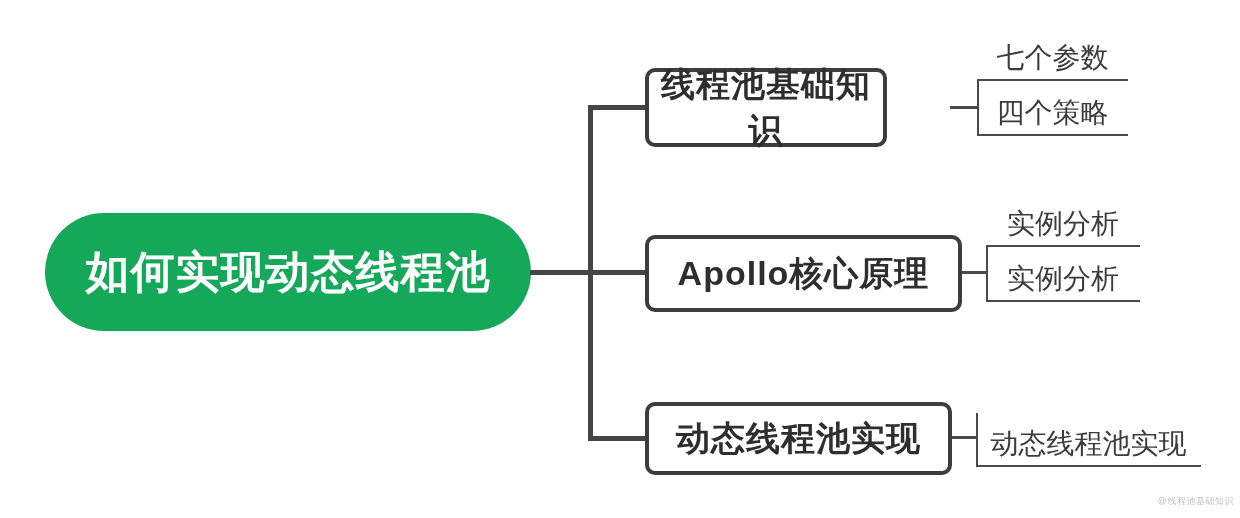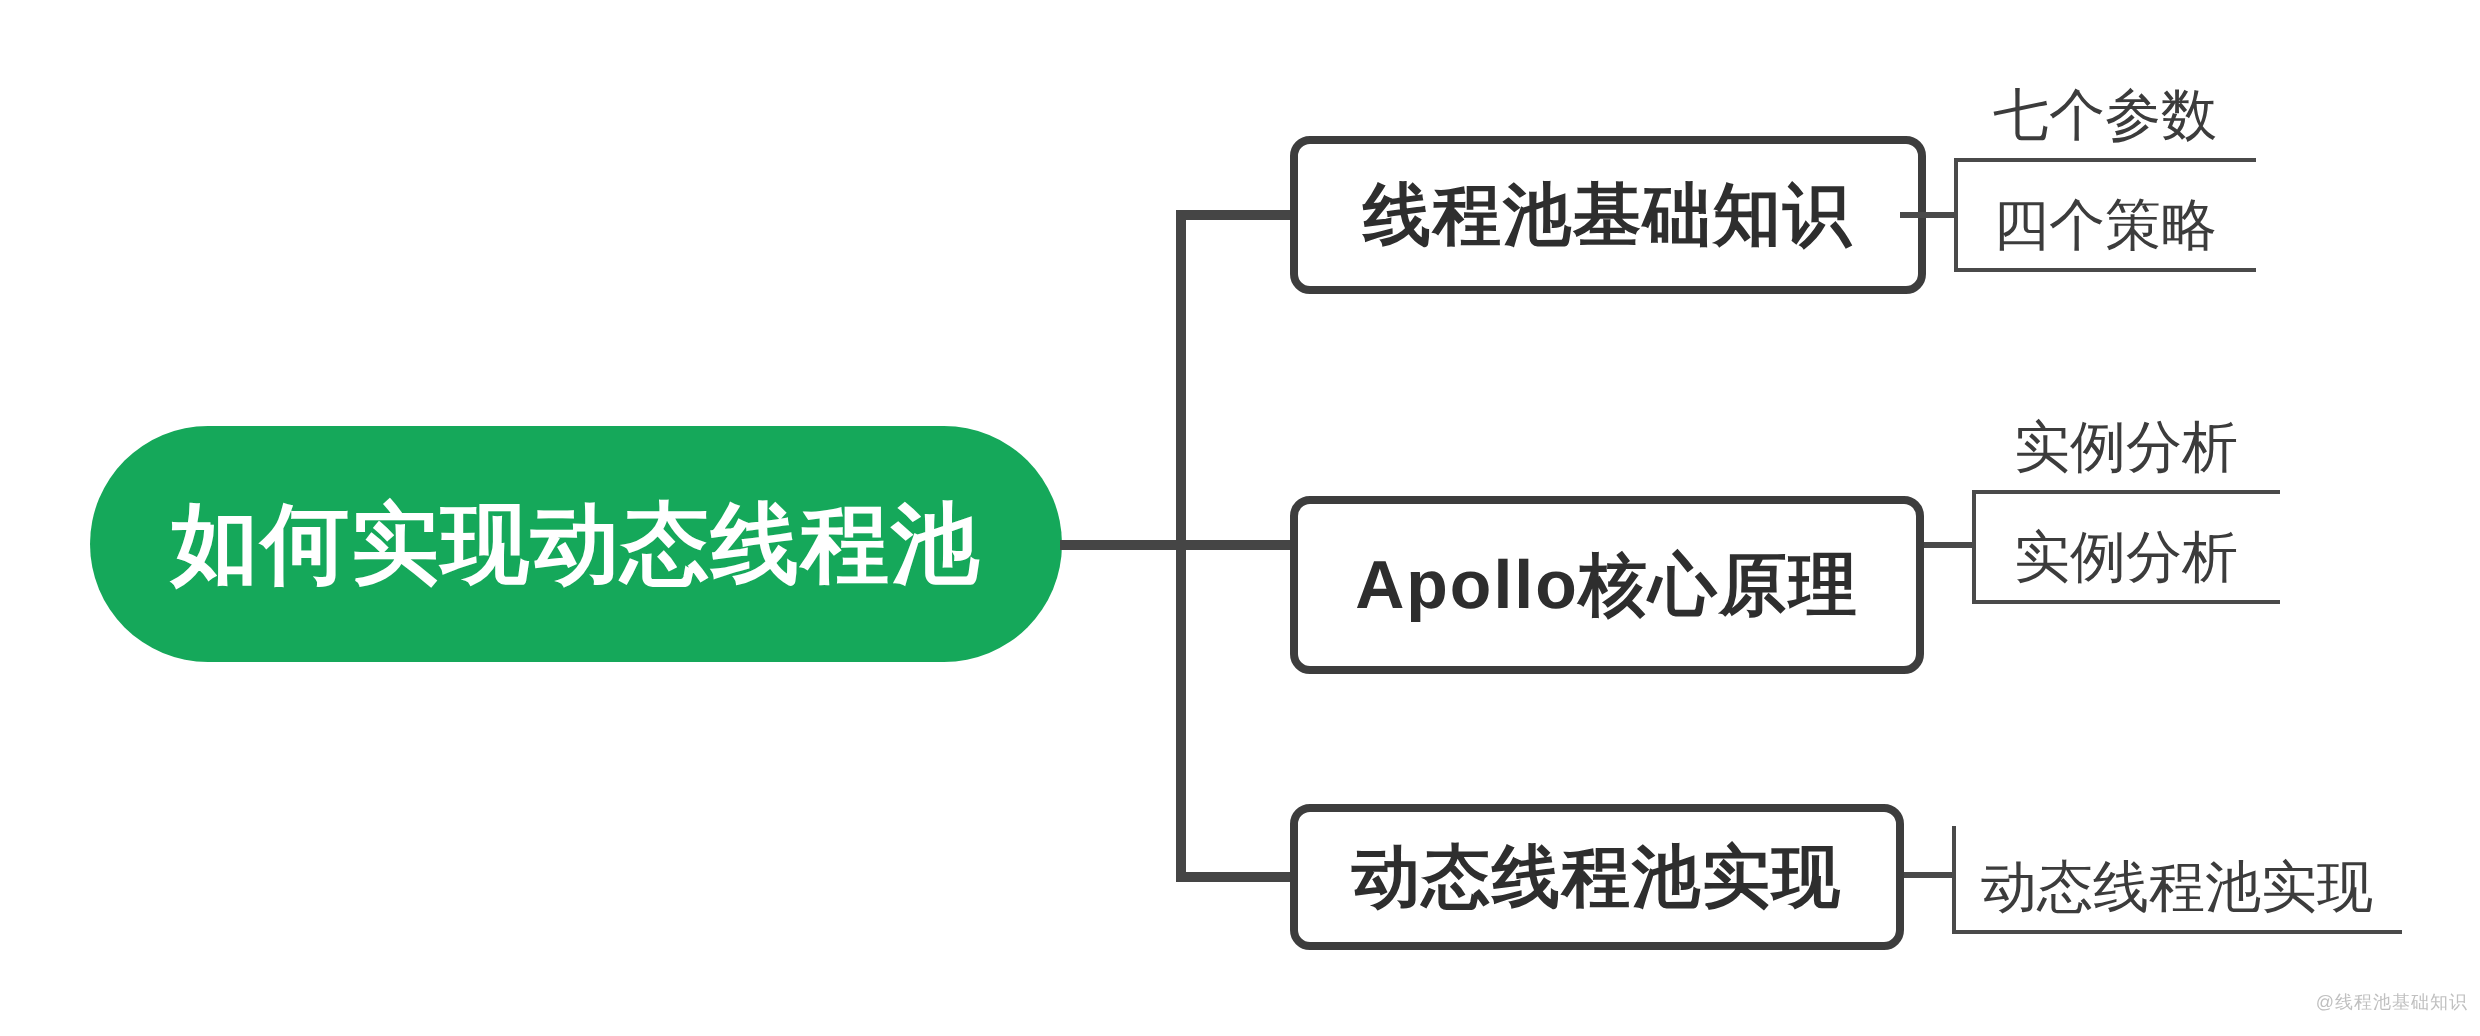--- a/index.html
+++ b/index.html
@@ -42,22 +42,22 @@
     border-radius: 10px;
     box-sizing: border-box;
     display: flex;
     align-items: center;
     justify-content: center;
     font-size: 34px;
     font-weight: bold;
     color: #2e2e2e;
     letter-spacing: 1px;
   }
-  .box-1 { left: 645px; top: 68px;  width: 318px; height: 79px; text-align: center; }
-  .box-2 { left: 645px; top: 248px; width: 317px; height: 89px; }
+  .box-1 { left: 645px; top: 68px;  width: 242px; height: 79px; text-align: center; }
+  .box-2 { left: 645px; top: 235px; width: 317px; height: 77px; }
   .box-3 { left: 645px; top: 402px; width: 307px; height: 73px; }
 
   .stub {
     position: absolute;
     height: 3px;
     background: #4a4a4a;
   }
   .leaf-vline {
     position: absolute;
     width: 2px;

